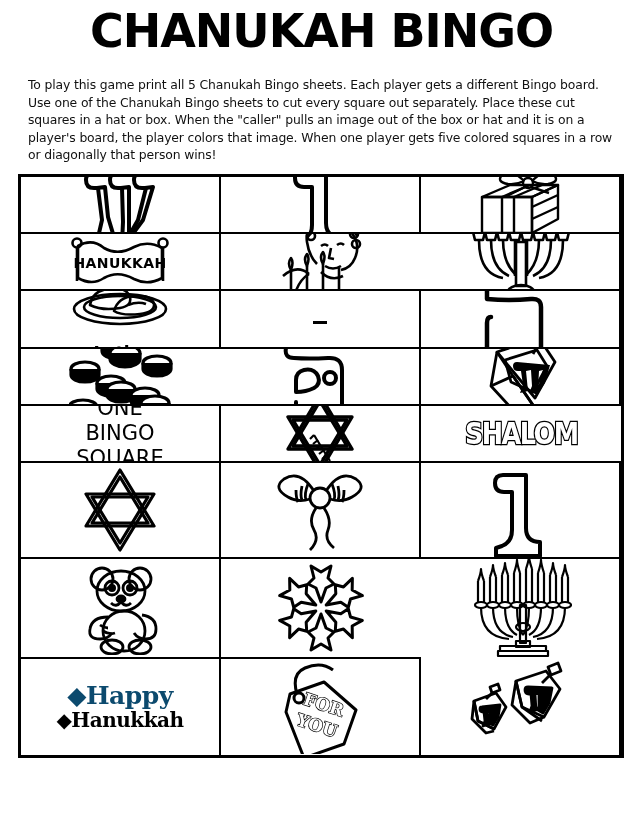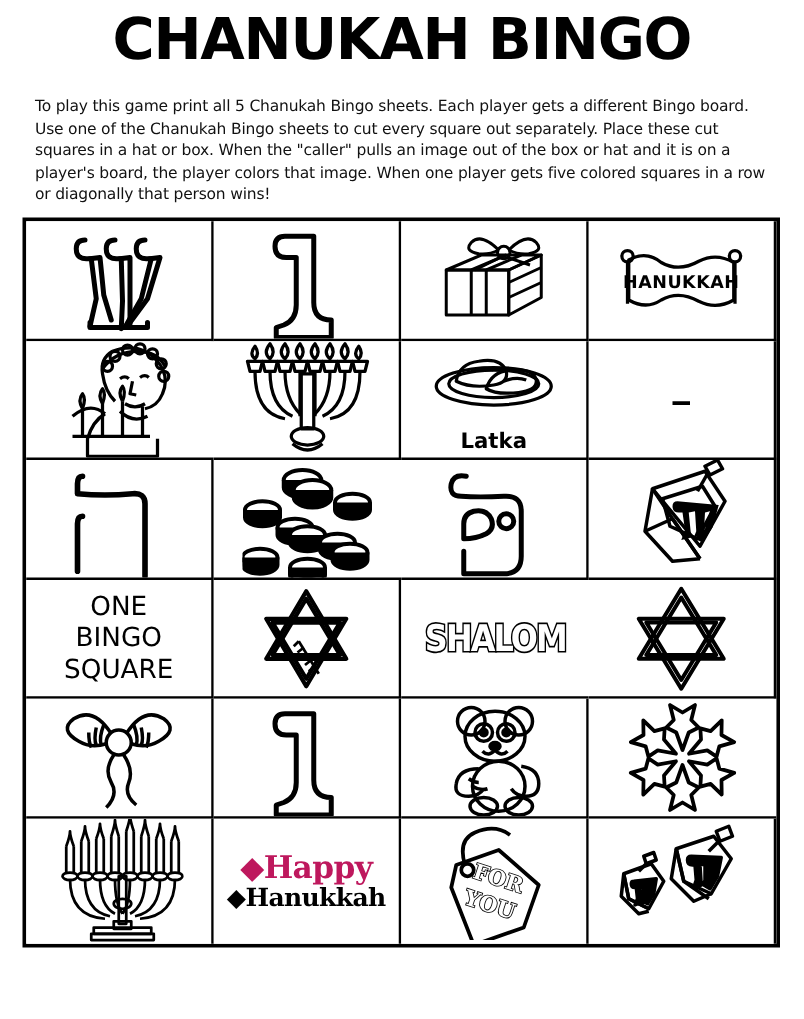--- a/index.html
+++ b/index.html
@@ -51,21 +51,21 @@
     left: 18px;
     top: 166px;
     width: 606px;
     height: 584px;
     border: 3px solid #000;
     box-sizing: border-box;
     background: #fff;
   }
   .grid {
     display: grid;
-    grid-template-columns: repeat(4, 1fr);
+    grid-template-columns: repeat(3, 1fr);
     grid-template-rows: repeat(5, 1fr);
     width: 100%;
     height: 100%;
   }
   .cell {
     position: relative;
     border-right: 2.5px solid #000;
     border-bottom: 2.5px solid #000;
     box-sizing: border-box;
     display: flex;
@@ -126,21 +126,21 @@
     text-align: center;
     width: 100%;
     line-height: 1.06;
   }
   .happy .h1 {
     display: block;
     font-family: "DejaVu Serif", serif;
     font-weight: bold;
     font-size: 25px;
     letter-spacing: -0.5px;
-    color: #be185d;
+    color: #0c4a6e;
   }
   .happy .h2 {
     display: block;
     font-family: "DejaVu Serif", serif;
     font-weight: bold;
     font-size: 20px;
     letter-spacing: -0.5px;
     color: #000;
     margin-top: 1px;
   }

